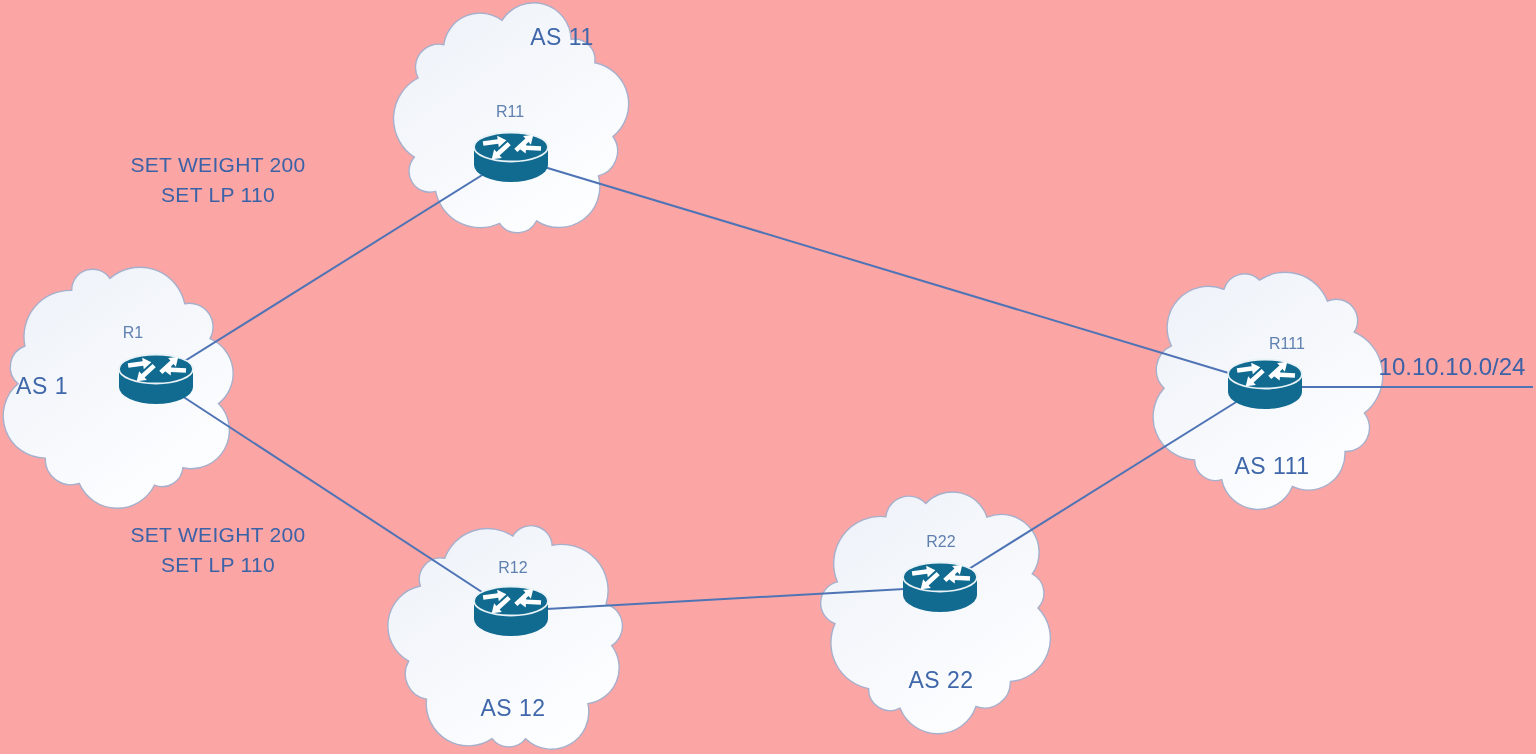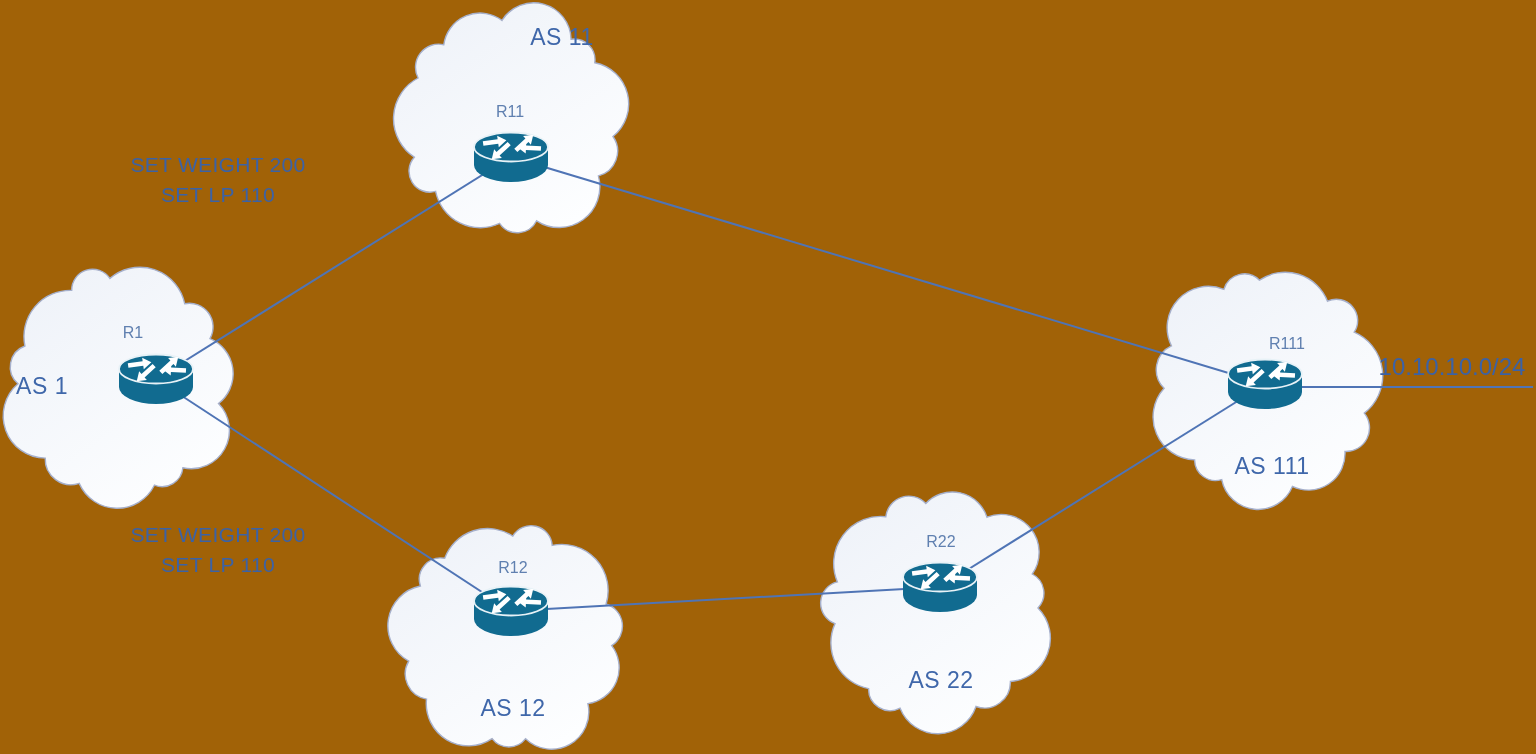--- a/index.html
+++ b/index.html
@@ -5,21 +5,21 @@
   html, body {
     margin: 0;
     padding: 0;
     background: #ffffff;
     font-family: "Liberation Sans", "DejaVu Sans", sans-serif;
   }
   .canvas {
     position: relative;
     width: 1536px;
     height: 754px;
-    background: #a16207;
+    background: #fca5a5;
     overflow: hidden;
   }
   svg { display: block; }
   text { user-select: none; }
   .as-label {
     font-size: 23px;
     font-weight: 400;
     letter-spacing: 0.5px;
   }
   .router-label {

